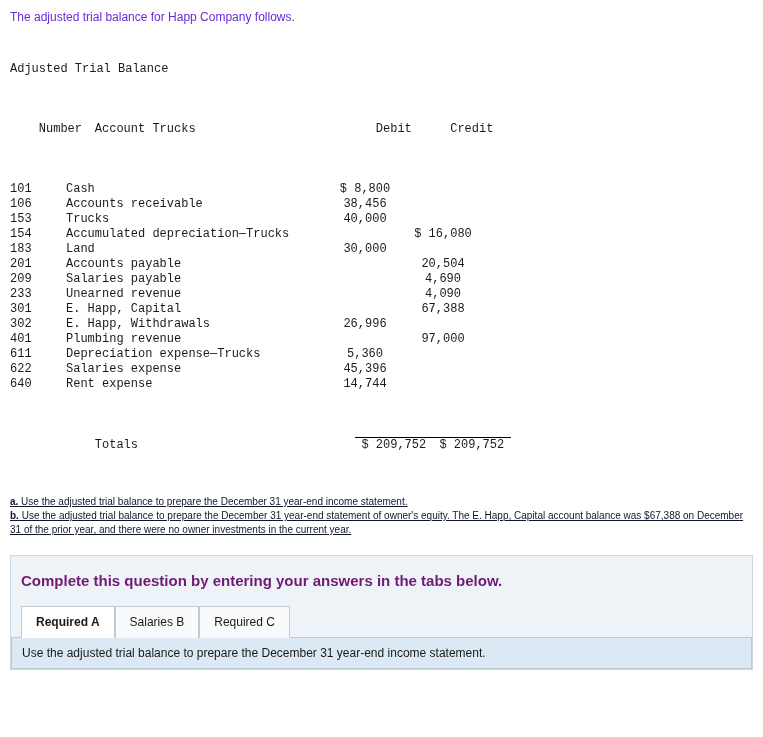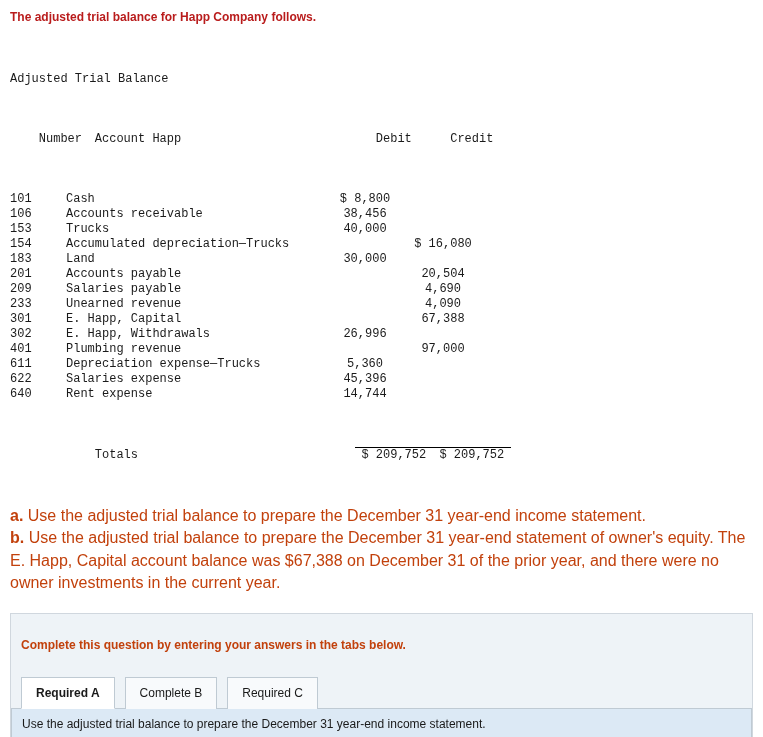--- a/index.html
+++ b/index.html
@@ -1,61 +1,61 @@
 <!DOCTYPE html>
 <html><head>
 <meta charset="utf-8">
 <style>
   body{margin:0;font-family:Arial,Helvetica,sans-serif;color:#1a1a1a;font-size:12px;}
   .page{width:763px;padding:10px 10px 30px;box-sizing:border-box;}
-  .intro{font-size:12px;margin-bottom:18px;color:#b91c1c;font-weight:bold;}
+  .intro{font-size:12px;margin-bottom:8px;color:#6d28d9;}
   .trial{font-family:"Courier New",monospace;font-size:12px;white-space:pre;line-height:1.25;margin-bottom:12px;}
   .col-n{display:inline-block;width:56px;}
   .col-t{display:inline-block;width:260px;}
   .col-d{display:inline-block;width:78px;text-align:center;}
   .col-c{display:inline-block;width:78px;text-align:center;}
   .center-hdr{width:490px;}
   .tot-db{border-top:1px solid #000;}
-  .instructions{font-size:16px;line-height:1.4;color:#c2410c;margin-bottom:18px;}
+  .instructions{font-size:10px;line-height:1.4;color:#0f172a;margin-bottom:18px;text-decoration:underline;}
   .instructions b{font-weight:bold;}
   .tabarea{background:#eef3f7;border:1px solid #d0d7de;padding:0 0 0 0;position:relative;}
-  .tabarea .q{font-weight:bold;padding:24px 10px;font-size:12px;color:#c2410c;}
-  .tabs{display:flex;padding-left:10px;gap:10px;}
+  .tabarea .q{font-weight:bold;padding:16px 10px;font-size:15px;color:#701a75;}
+  .tabs{display:flex;padding-left:10px;gap:0;}
   .tab{border:1px solid #bfcad3;border-bottom:none;padding:8px 14px;font-size:12px;background:#f8fafc;position:relative;top:1px;}
   .tab.active{background:#fff;border-bottom:1px solid #fff;font-weight:600;}
   .tabbody{background:#fff;border:1px solid #bfcad3;margin:0 0 0 0;}
   .tabinst{background:#dce9f5;padding:8px 10px;font-size:12px;}
 </style>
 </head>
 <body>
 <div class="page">
 
 <div class="intro">The adjusted trial balance for Happ Company follows.</div>
 
 <div class="trial">
   <div class="center-hdr">Adjusted Trial Balance</div>
   <div>
-    <span class="col-n">Number</span><span class="col-t">Account Happ</span><span class="col-d">Debit</span><span class="col-c">Credit</span>
+    <span class="col-n">Number</span><span class="col-t">Account Trucks</span><span class="col-d">Debit</span><span class="col-c">Credit</span>
   </div>
   <div id="tb-rows"><div><span class="col-n">101</span><span class="col-t">Cash</span><span class="col-d">$ 8,800</span><span class="col-c"></span></div><div><span class="col-n">106</span><span class="col-t">Accounts receivable</span><span class="col-d">38,456</span><span class="col-c"></span></div><div><span class="col-n">153</span><span class="col-t">Trucks</span><span class="col-d">40,000</span><span class="col-c"></span></div><div><span class="col-n">154</span><span class="col-t">Accumulated depreciation—Trucks</span><span class="col-d"></span><span class="col-c">$ 16,080</span></div><div><span class="col-n">183</span><span class="col-t">Land</span><span class="col-d">30,000</span><span class="col-c"></span></div><div><span class="col-n">201</span><span class="col-t">Accounts payable</span><span class="col-d"></span><span class="col-c">20,504</span></div><div><span class="col-n">209</span><span class="col-t">Salaries payable</span><span class="col-d"></span><span class="col-c">4,690</span></div><div><span class="col-n">233</span><span class="col-t">Unearned revenue</span><span class="col-d"></span><span class="col-c">4,090</span></div><div><span class="col-n">301</span><span class="col-t">E. Happ, Capital</span><span class="col-d"></span><span class="col-c">67,388</span></div><div><span class="col-n">302</span><span class="col-t">E. Happ, Withdrawals</span><span class="col-d">26,996</span><span class="col-c"></span></div><div><span class="col-n">401</span><span class="col-t">Plumbing revenue</span><span class="col-d"></span><span class="col-c">97,000</span></div><div><span class="col-n">611</span><span class="col-t">Depreciation expense—Trucks</span><span class="col-d">5,360</span><span class="col-c"></span></div><div><span class="col-n">622</span><span class="col-t">Salaries expense</span><span class="col-d">45,396</span><span class="col-c"></span></div><div><span class="col-n">640</span><span class="col-t">Rent expense</span><span class="col-d">14,744</span><span class="col-c"></span></div></div>
   <div>
     <span class="col-n"></span><span class="col-t">Totals</span><span class="col-d tot-db">$ 209,752</span><span class="col-c tot-db">$ 209,752</span>
   </div>
 </div>
 
 <div class="instructions">
   <div><b>a.</b><span> Use the adjusted trial balance to prepare the December 31 year-end income statement.</span></div>
   <div><b>b.</b><span> Use the adjusted trial balance to prepare the December 31 year-end statement of owner's equity. The E. Happ, Capital account balance was $67,388 on December 31 of the prior year, and there were no owner investments in the current year.</span></div>
 </div>
 
 <div class="tabarea">
   <div class="q">Complete this question by entering your answers in the tabs below.</div>
   <div class="tabs">
     <div class="tab active">Required A</div>
-    <div class="tab">Complete B</div>
+    <div class="tab">Salaries B</div>
     <div class="tab">Required C</div>
   </div>
   <div class="tabbody">
     <div class="tabinst">Use the adjusted trial balance to prepare the December 31 year-end income statement.</div>
 
   </div>
 </div>
 
 </div>
 

